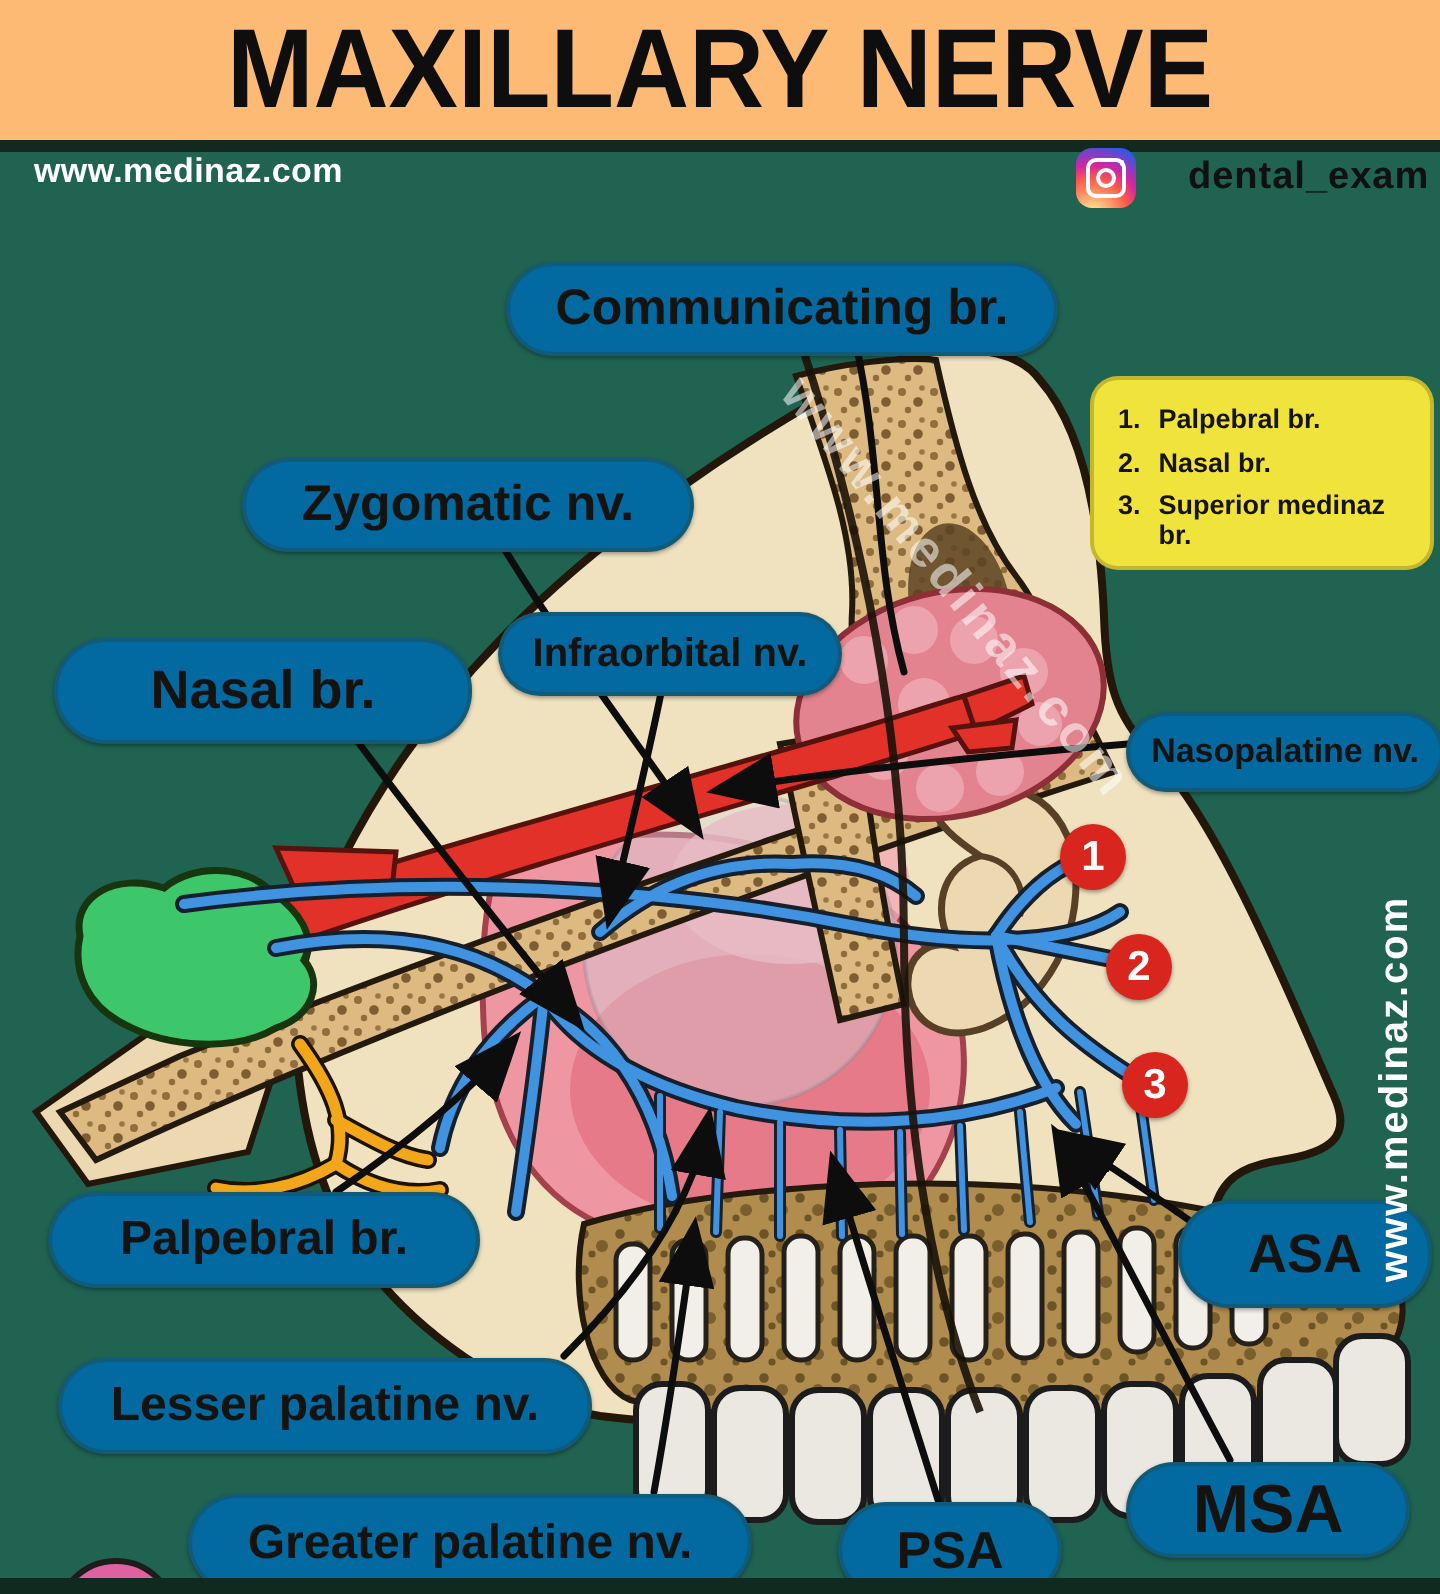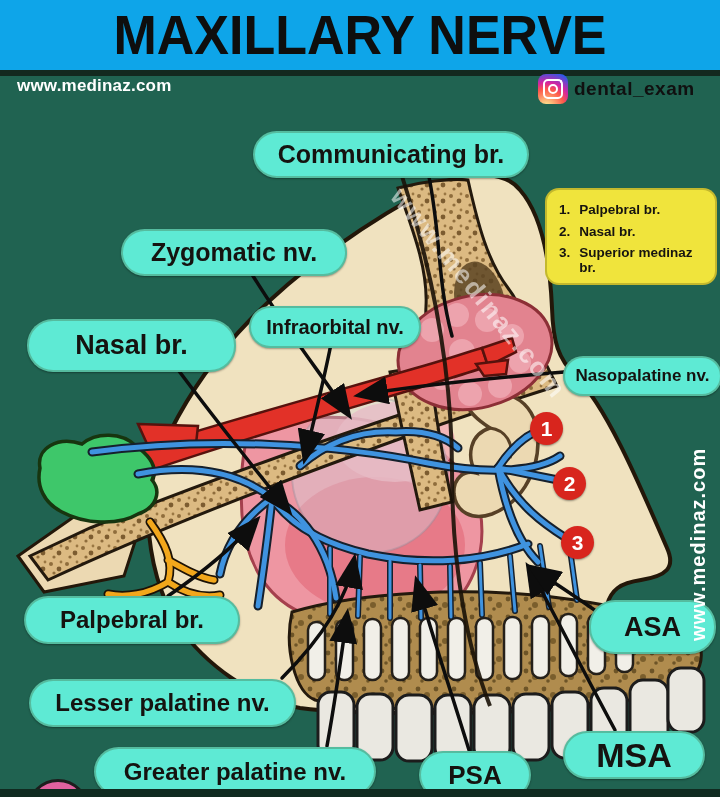--- a/index.html
+++ b/index.html
@@ -4,42 +4,42 @@
 <style>
   html,body{margin:0;padding:0;background:#0c201a;}
   #poster{
     position:relative;width:720px;height:797px;overflow:hidden;
     background:#206351;
     font-family:"Liberation Sans", sans-serif;
   }
   
   #title-banner{
     position:absolute;left:0;top:0;width:720px;height:70px;
-    background:#0ea5e9;display:flex;align-items:center;justify-content:center;
+    background:#fdba74;display:flex;align-items:center;justify-content:center;
   }
   #title-banner .t{
     font-size:52px;font-weight:bold;color:#0e0e0e;letter-spacing:0px;
     transform:scaleY(1.08);white-space:nowrap;
   }
   #banner-shadow{position:absolute;left:0;top:70px;width:720px;height:6px;background:#13291f;}
   
   #site-text{position:absolute;left:17px;top:76px;color:#ffffff;font-size:17px;font-weight:bold;letter-spacing:.2px;}
   #insta{position:absolute;left:538px;top:74px;display:flex;align-items:center;gap:6px;}
   #ig-icon{
     width:30px;height:30px;border-radius:8px;position:relative;
     background:radial-gradient(circle at 28% 110%, #fdf497 0%, #fd5949 45%, #d6249f 62%, #285AEB 92%);
     flex:0 0 auto;
   }
   #ig-icon .frame{position:absolute;left:5px;top:5px;width:16px;height:16px;border:2px solid #fff;border-radius:5px;}
   #ig-icon .lens{position:absolute;left:10px;top:10px;width:6px;height:6px;border:2px solid #fff;border-radius:50%;}
   #ig-icon .dot{position:absolute;right:6px;top:6px;width:2.5px;height:2.5px;background:#fff;border-radius:50%;}
-  #insta .handle{color:#101010;font-size:19px;font-weight:bold;letter-spacing:.5px;}
+  #insta .handle{color:#101010;font-size:19px;font-weight:bold;letter-spacing:.5px;margin-left:20px;}
   
   .pill{
-    position:absolute;background:#5eead4;border:2px solid rgba(60,50,0,.25);
+    position:absolute;background:#0369a1;border:2px solid rgba(60,50,0,.25);
     border-radius:26px;display:flex;align-items:center;justify-content:center;
     color:#151310;font-weight:bold;box-shadow:0 1px 2px rgba(0,0,0,.35);
     z-index:6;white-space:nowrap;
   }
   
   #info-box{
     position:absolute;left:545px;top:188px;width:172px;height:97px;
     background:#f0e43c;border-radius:14px;border:2px solid rgba(60,50,0,.25);
     padding:12px 8px 8px 12px;box-sizing:border-box;z-index:6;
     display:flex;flex-direction:column;justify-content:space-between;

